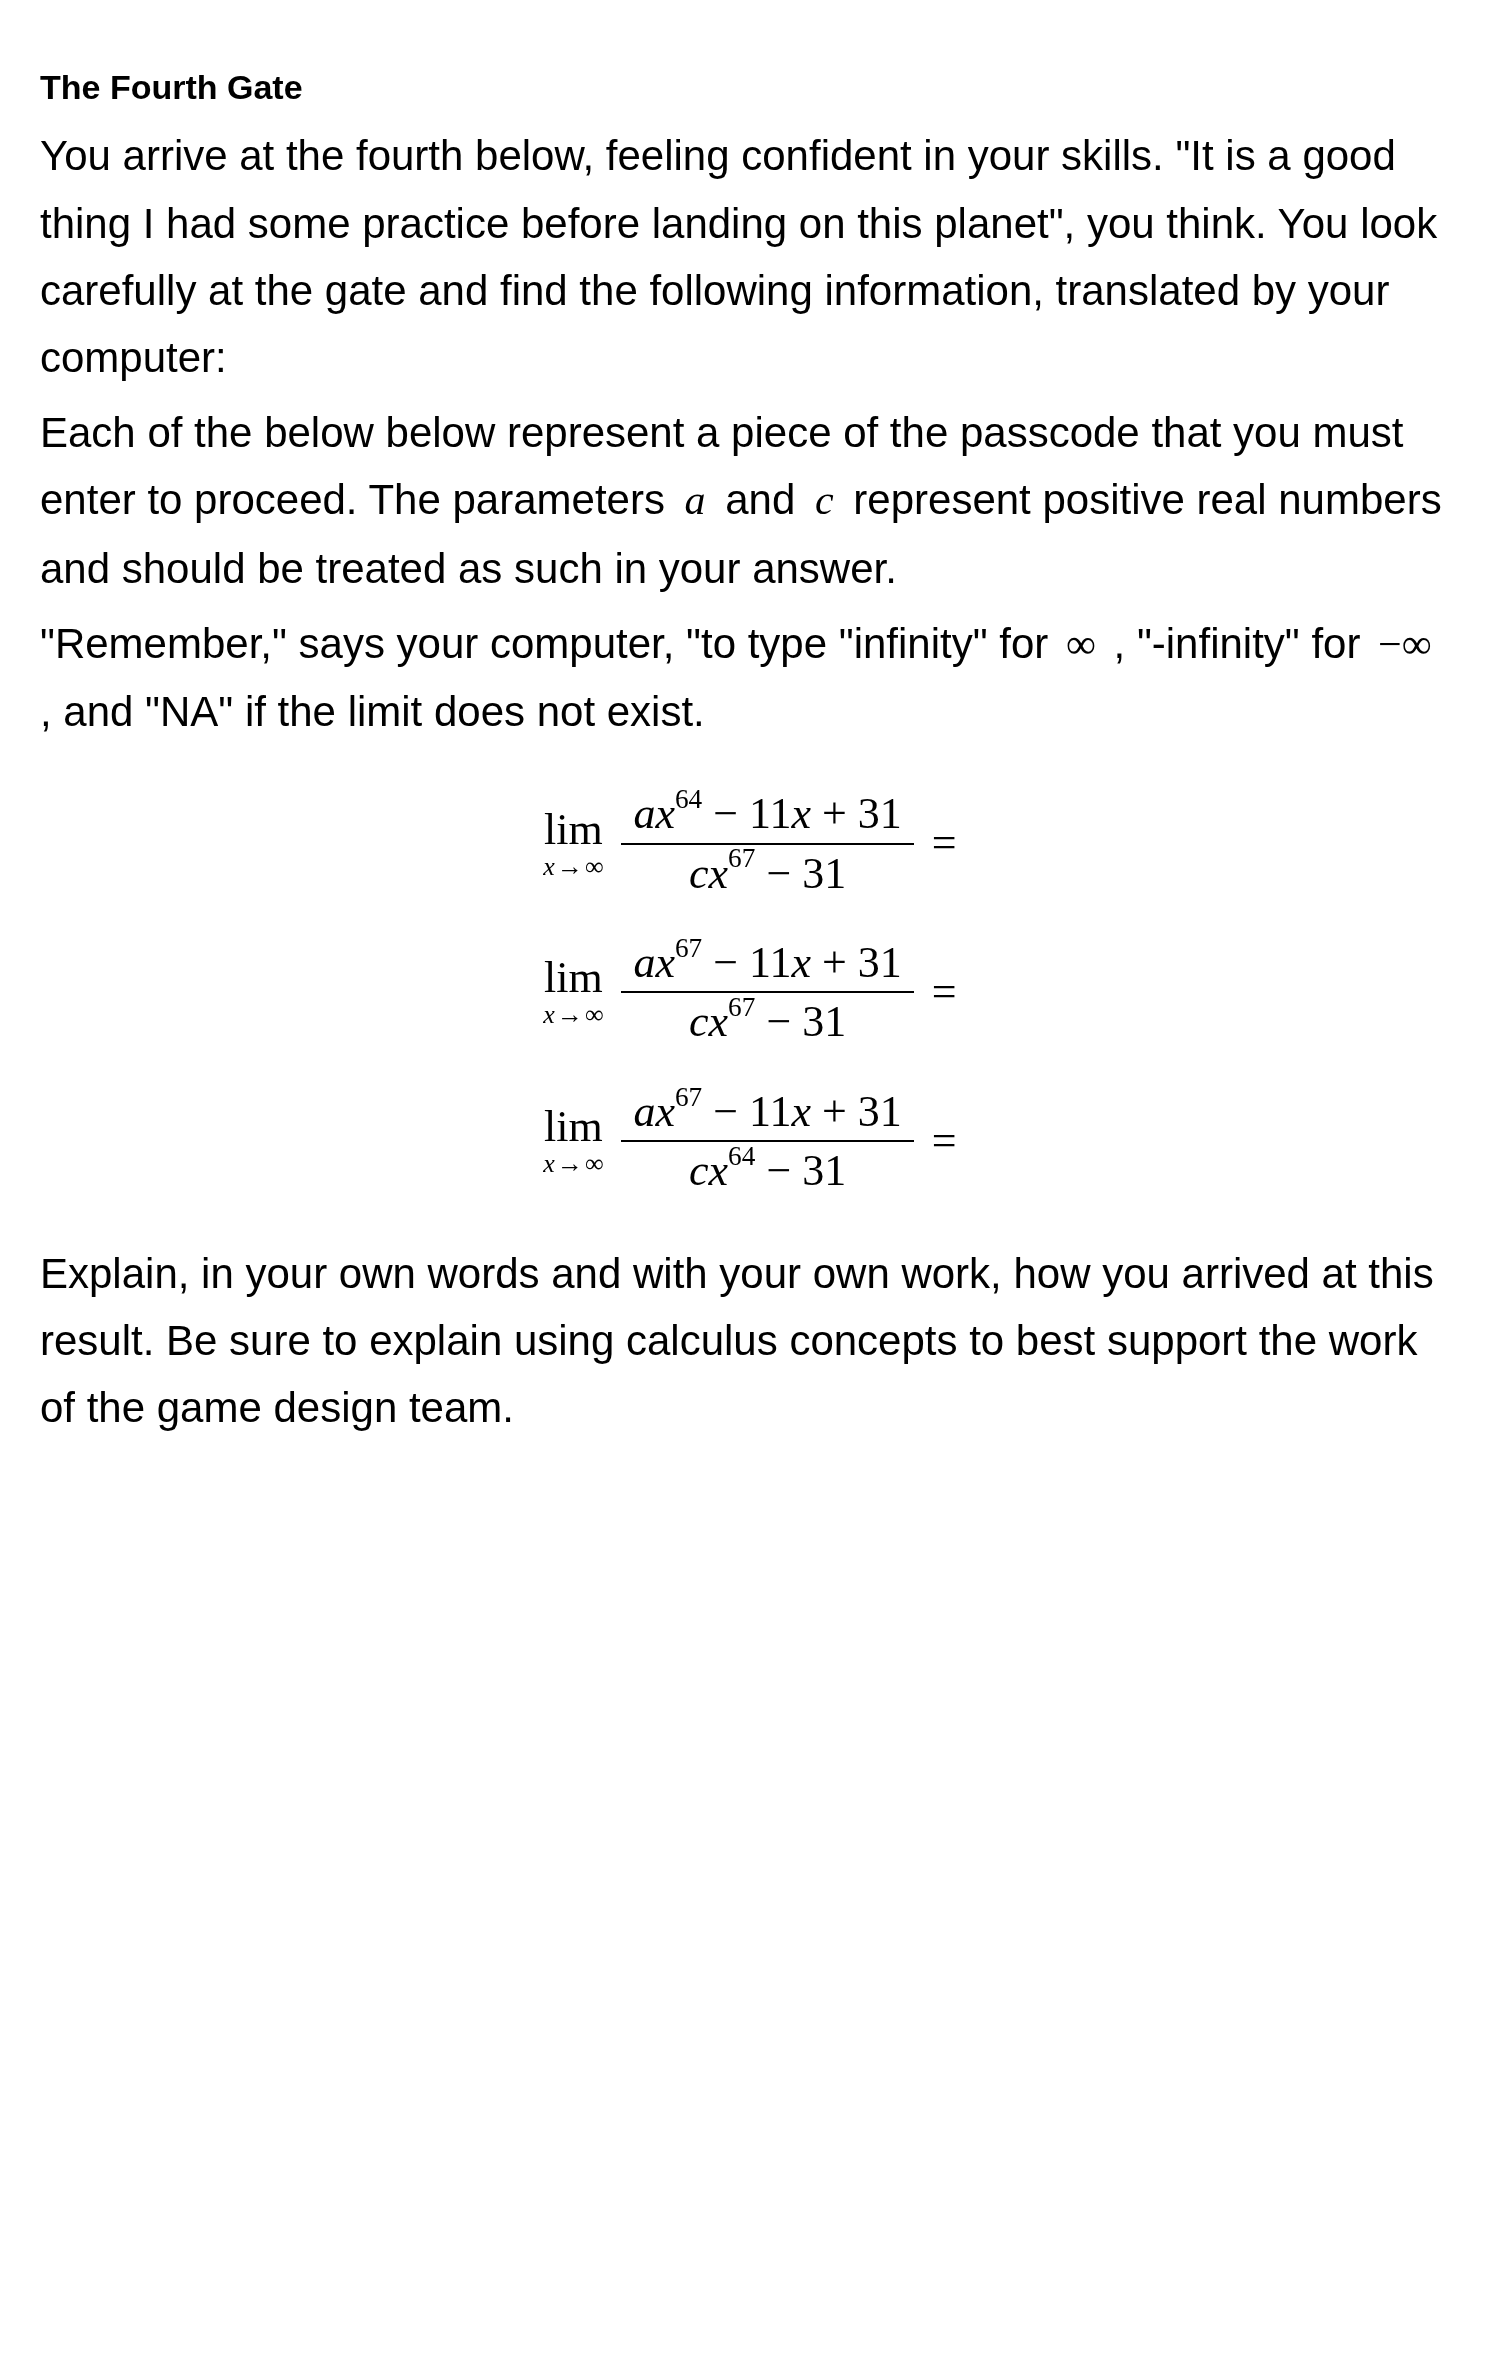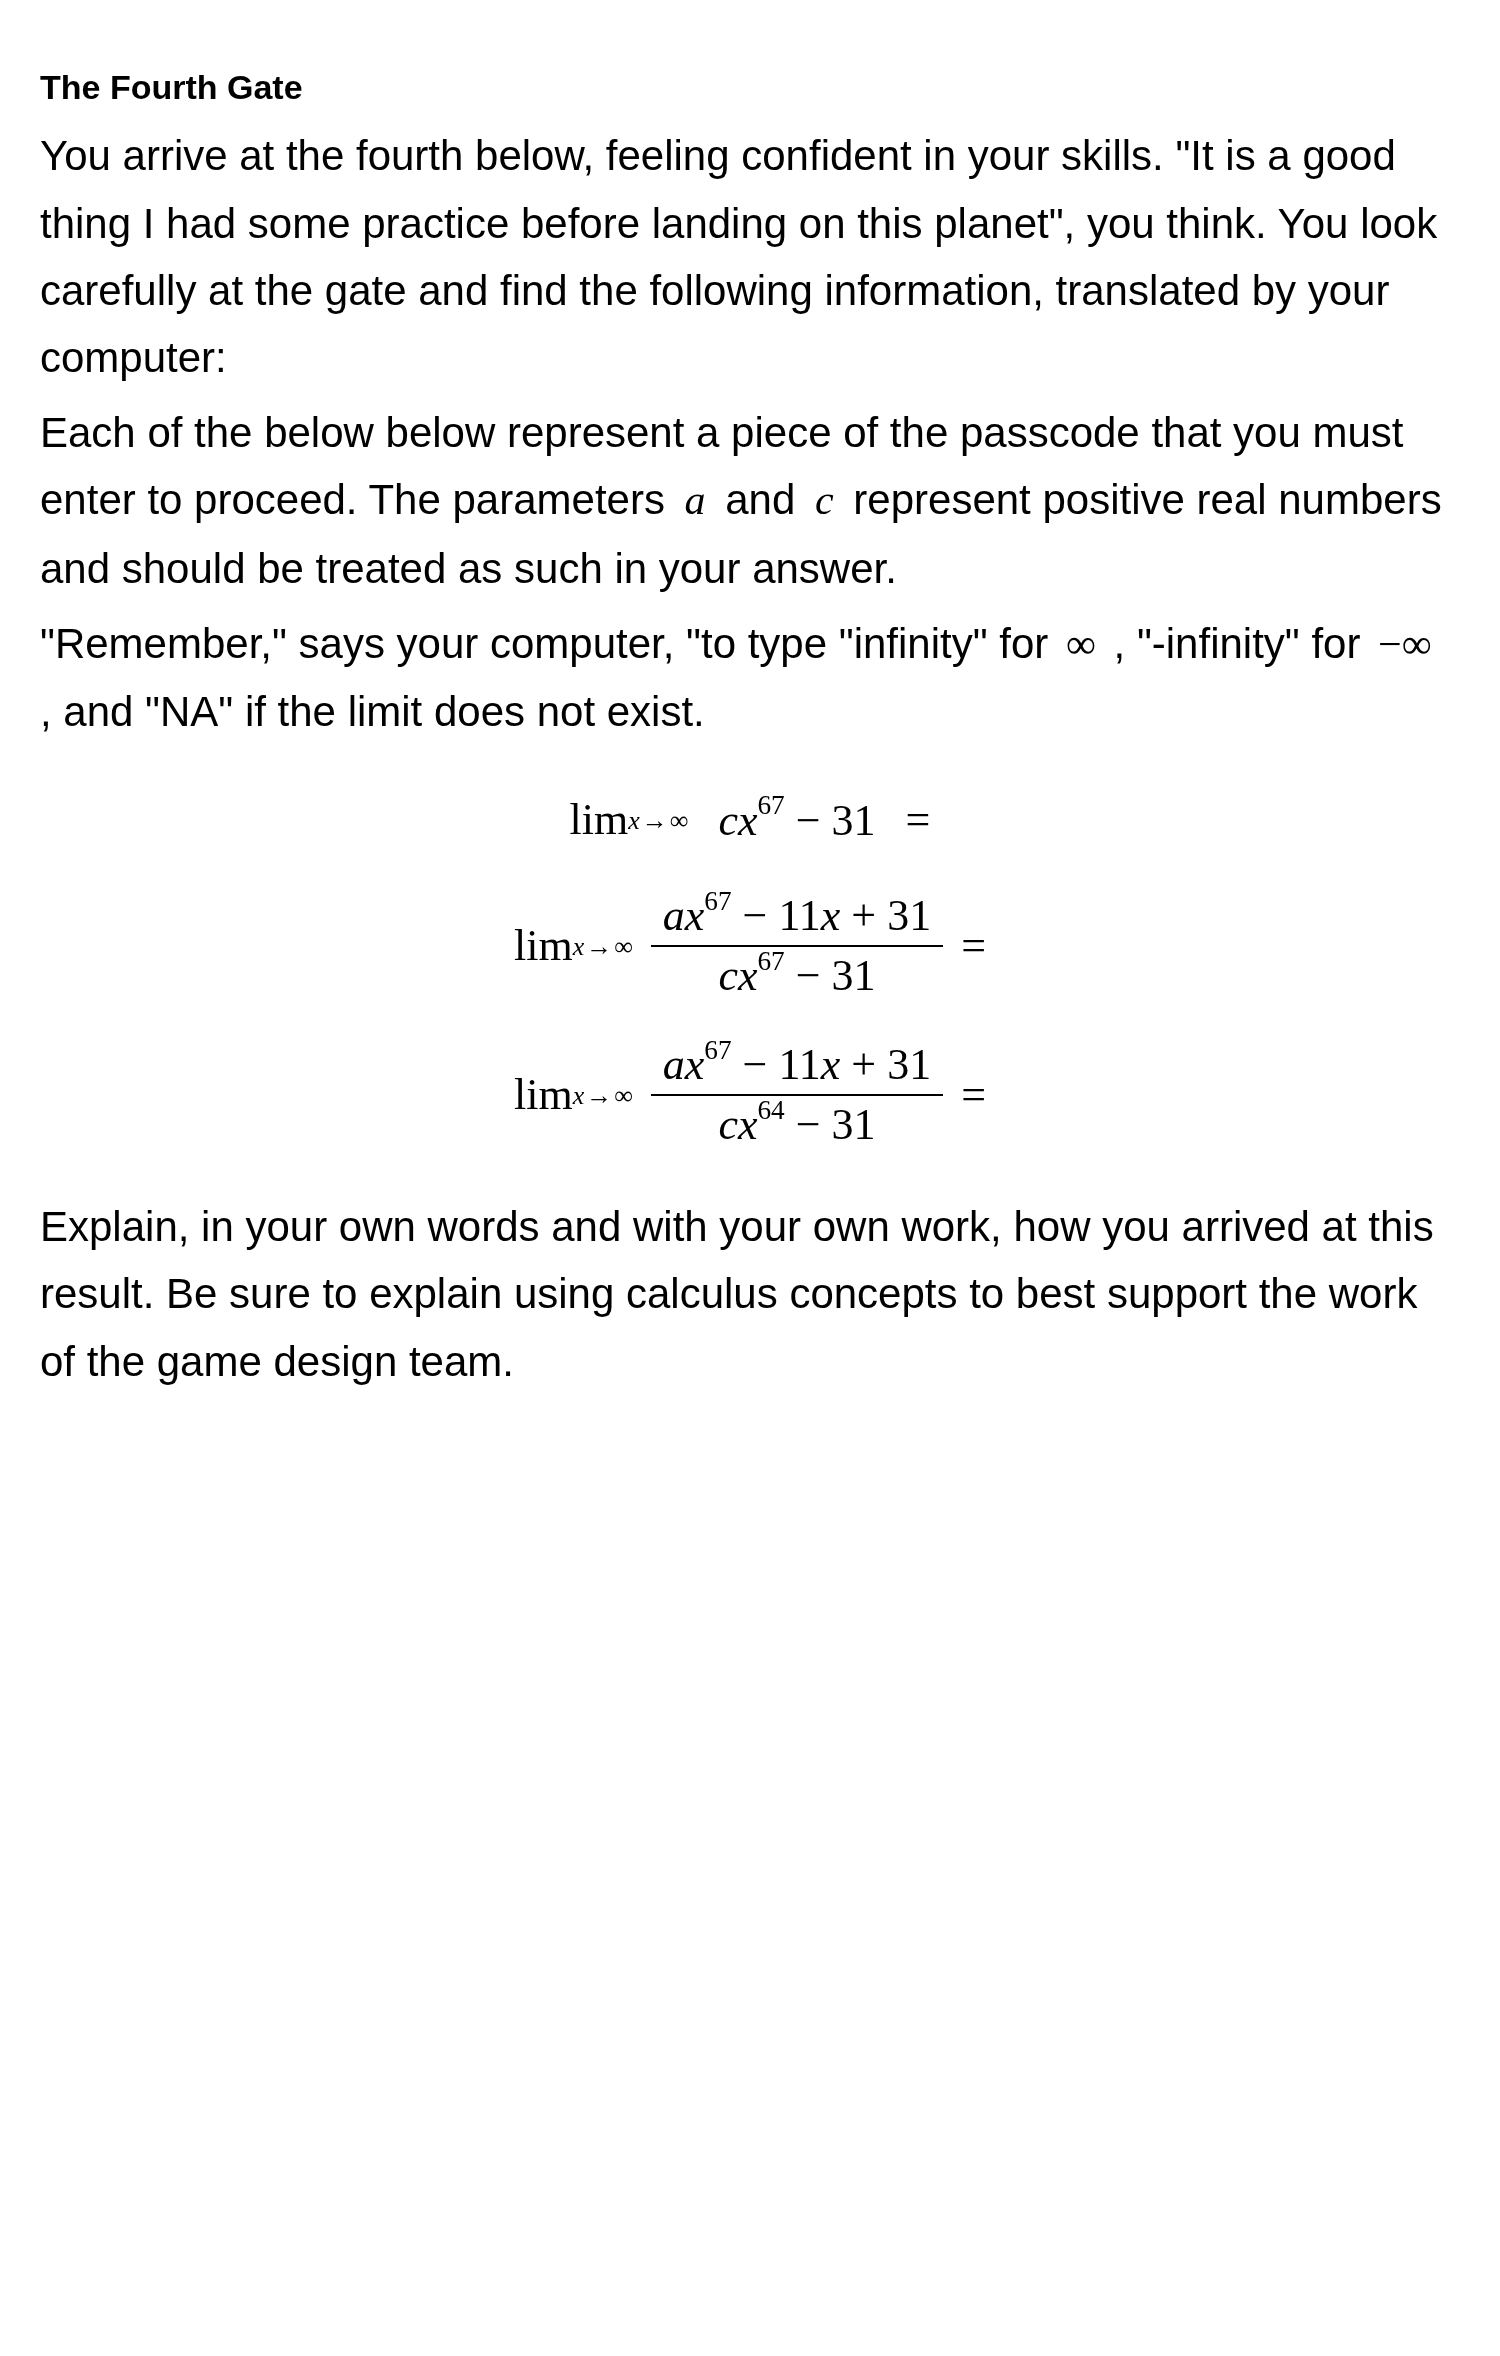--- a/index.html
+++ b/index.html
@@ -43,20 +43,21 @@
       margin: 40px auto 40px auto;
     }
     .limit-row {
       display: flex;
       align-items: center;
       font-family: "Times New Roman", Times, serif;
       font-size: 44px;
     }
     .lim-box {
       display: flex;
+      flex-direction: column;
       align-items: center;
       margin-right: 18px;
       justify-content: center;
     }
     .lim-top {
       font-size: 44px;
       line-height: 1;
     }
     .lim-bottom {
       font-size: 26px;
@@ -117,20 +118,23 @@
 <div class="limits-block">
 
   <div class="limit-row">
     <div class="lim-box">
       <div class="lim-top">lim</div>
       <div class="lim-bottom">
         <span>x</span><span class="arrow">→</span><span class="inf">∞</span>
       </div>
     </div>
     <div class="fraction">
+      <div class="frac-num">
+        <span class="mi">a</span><span class="mi">x</span><span class="sup">64</span><span> − 11</span><span class="mi">x</span><span> + 31</span>
+      </div>
       <div class="frac-den">
         <span class="mi">c</span><span class="mi">x</span><span class="sup">67</span><span> − 31</span>
       </div>
     </div>
     <div class="eq-sign">=</div>
   </div>
 
   <div class="limit-row">
     <div class="lim-box">
       <div class="lim-top">lim</div>

